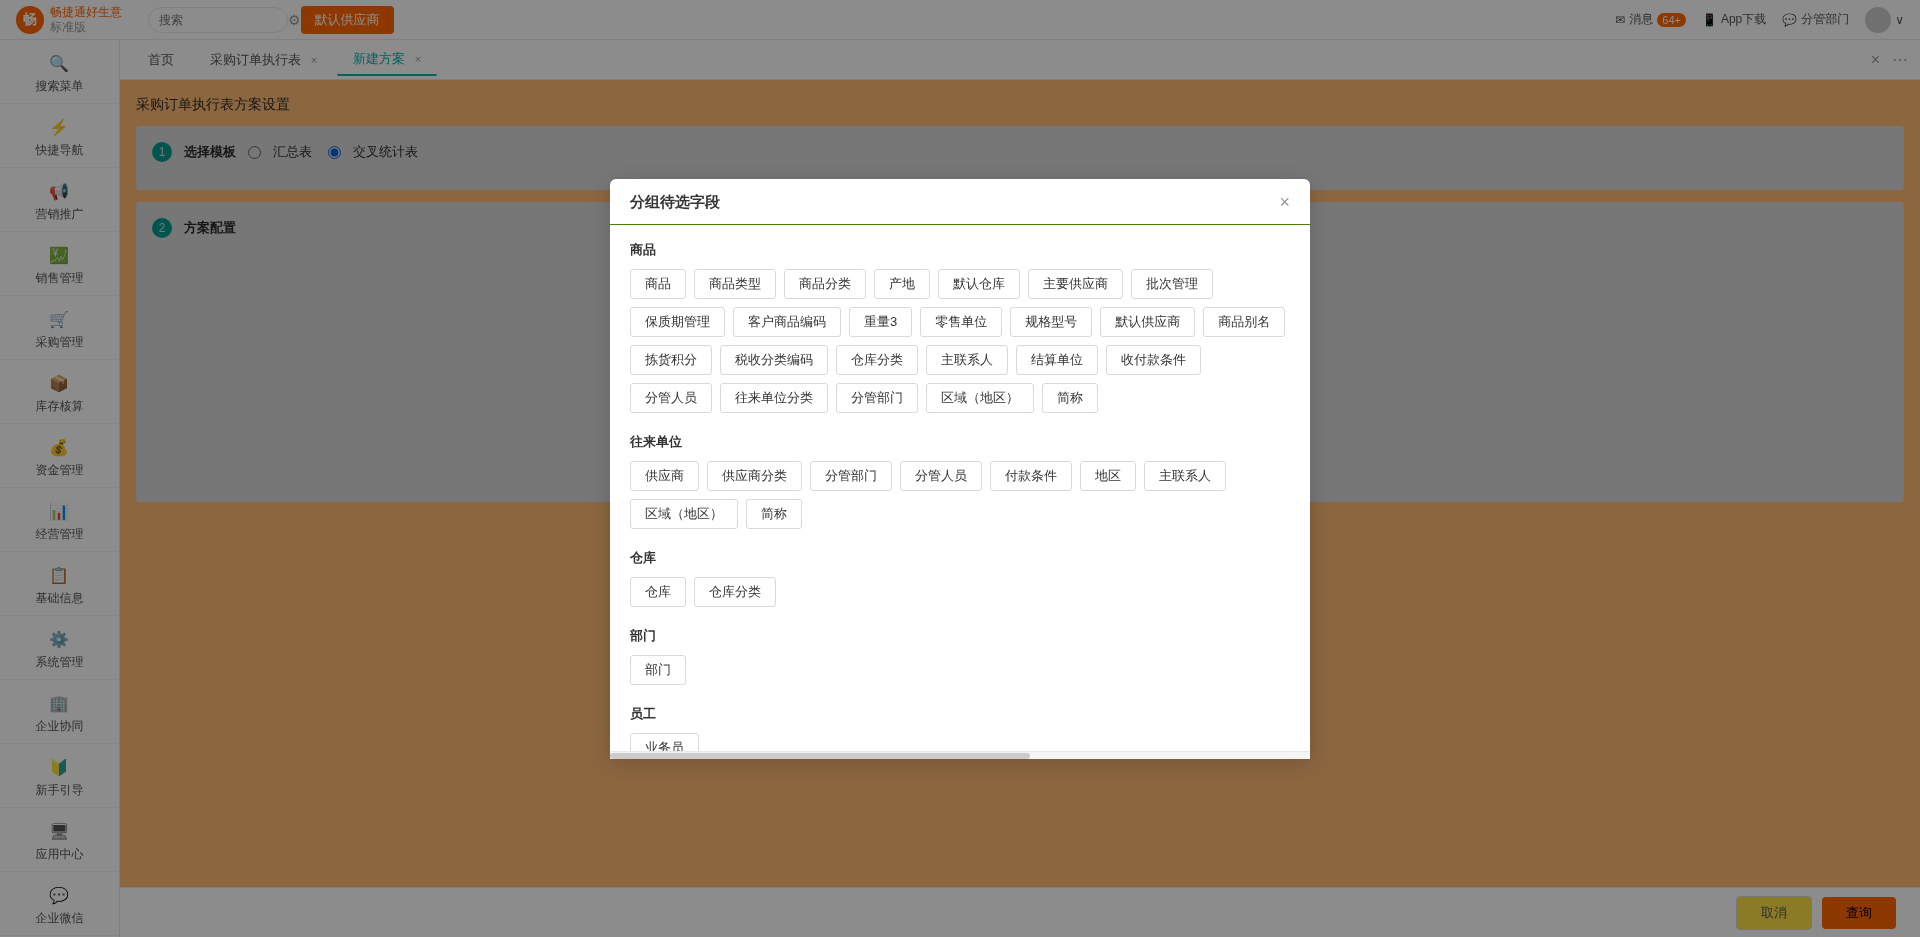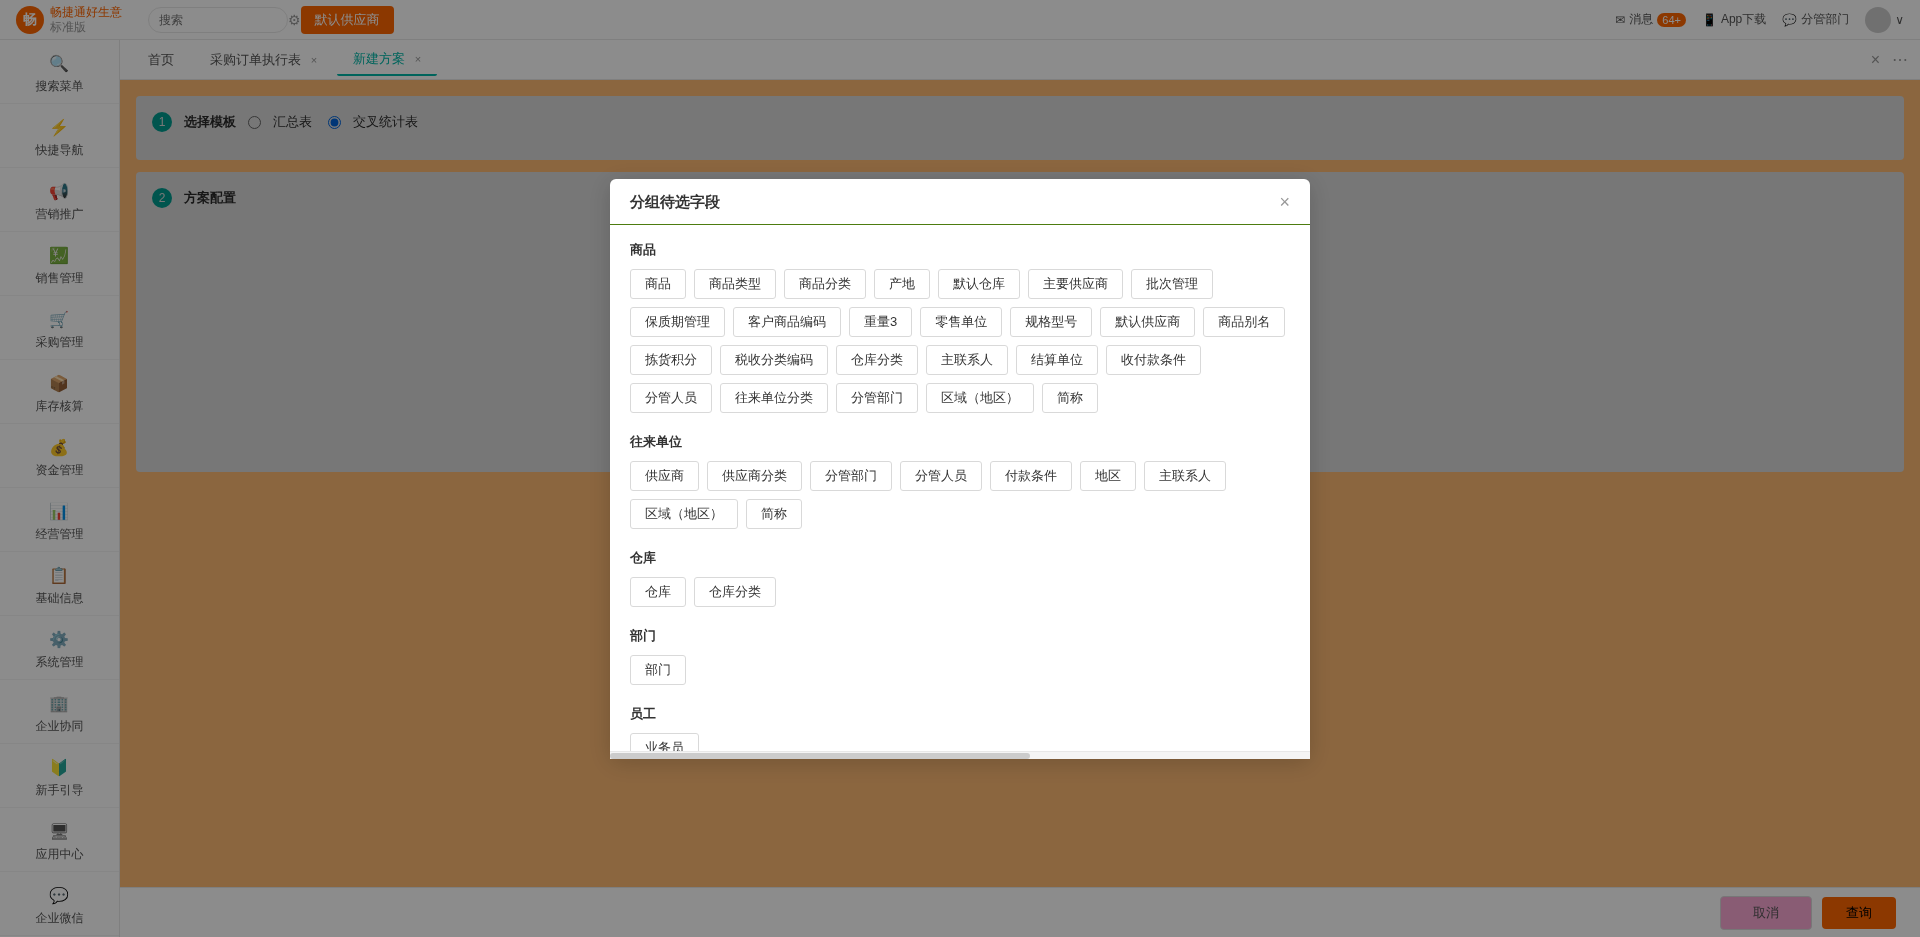--- a/index.html
+++ b/index.html
@@ -198,24 +198,24 @@
       border: 1px solid #d9d9d9;
       border-radius: 3px;
       padding: 5px 14px;
       font-size: 13px;
       color: #333;
       cursor: pointer;
       background: #fff;
       white-space: nowrap;
     }
     .btn-cancel {
-      padding: 7px 32px;
+      padding: 7px 24px;
       border: 1px solid #d9d9d9;
       border-radius: 4px;
-      background: #f9a8d4;
+      background: #fde047;
       color: #555;
       cursor: pointer;
       font-size: 13px;
     }
     .btn-confirm {
       padding: 7px 24px;
       border: none;
       border-radius: 4px;
       background: #f60;
       color: #000000;
@@ -380,20 +380,21 @@
     <div class="tab-item active">
       <span>新建方案</span>
       <span class="tab-close">×</span>
     </div>
     <div style="flex:1"></div>
     <span style="color:#999;cursor:pointer;font-size:16px;">×</span>
     <span style="color:#999;cursor:pointer;font-size:16px;margin-left:8px;">⋯</span>
   </div>
 
   <div class="page-body" style="filter: brightness(0.85);">
+    <div class="page-title">采购订单执行表方案设置</div>
     <div class="step-area">
       <div class="step-row">
         <div class="step-badge">1</div>
         <div class="step-label">选择模板</div>
         <div class="radio-group">
           <label class="radio-item">
             <input type="radio" name="template" style=""> 
               <span>汇总表</span>
           </label>
           <label class="radio-item">

